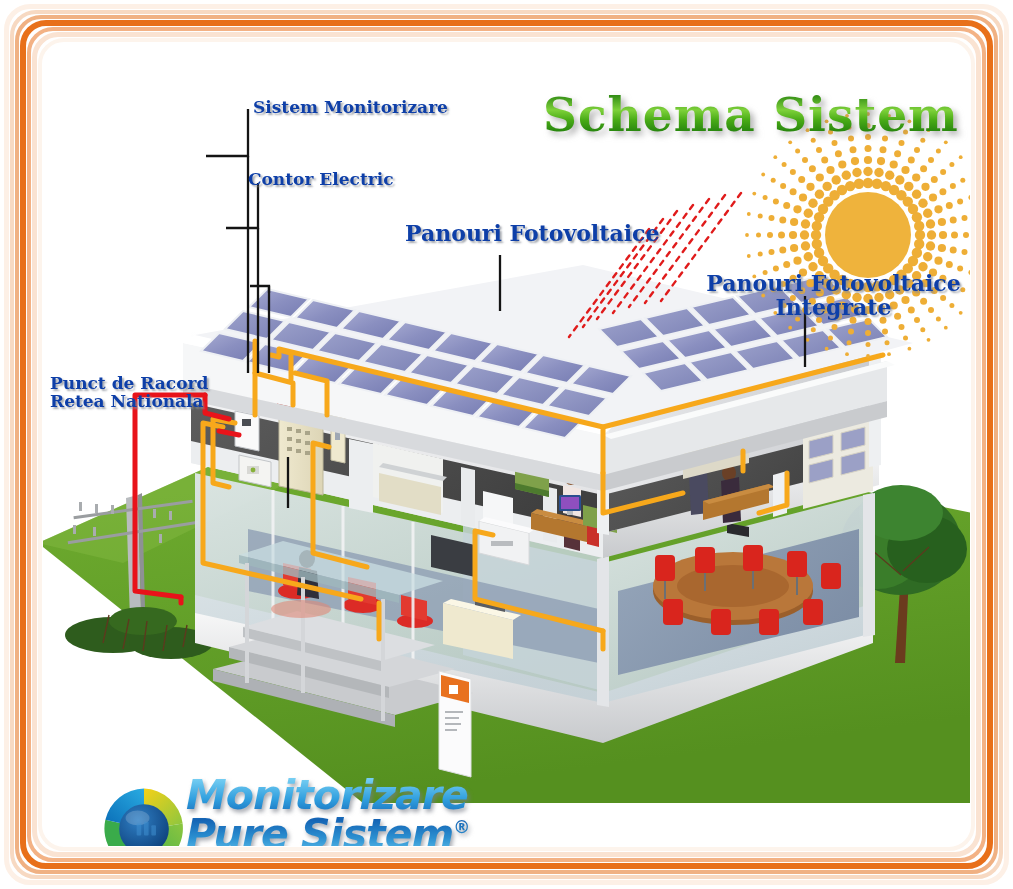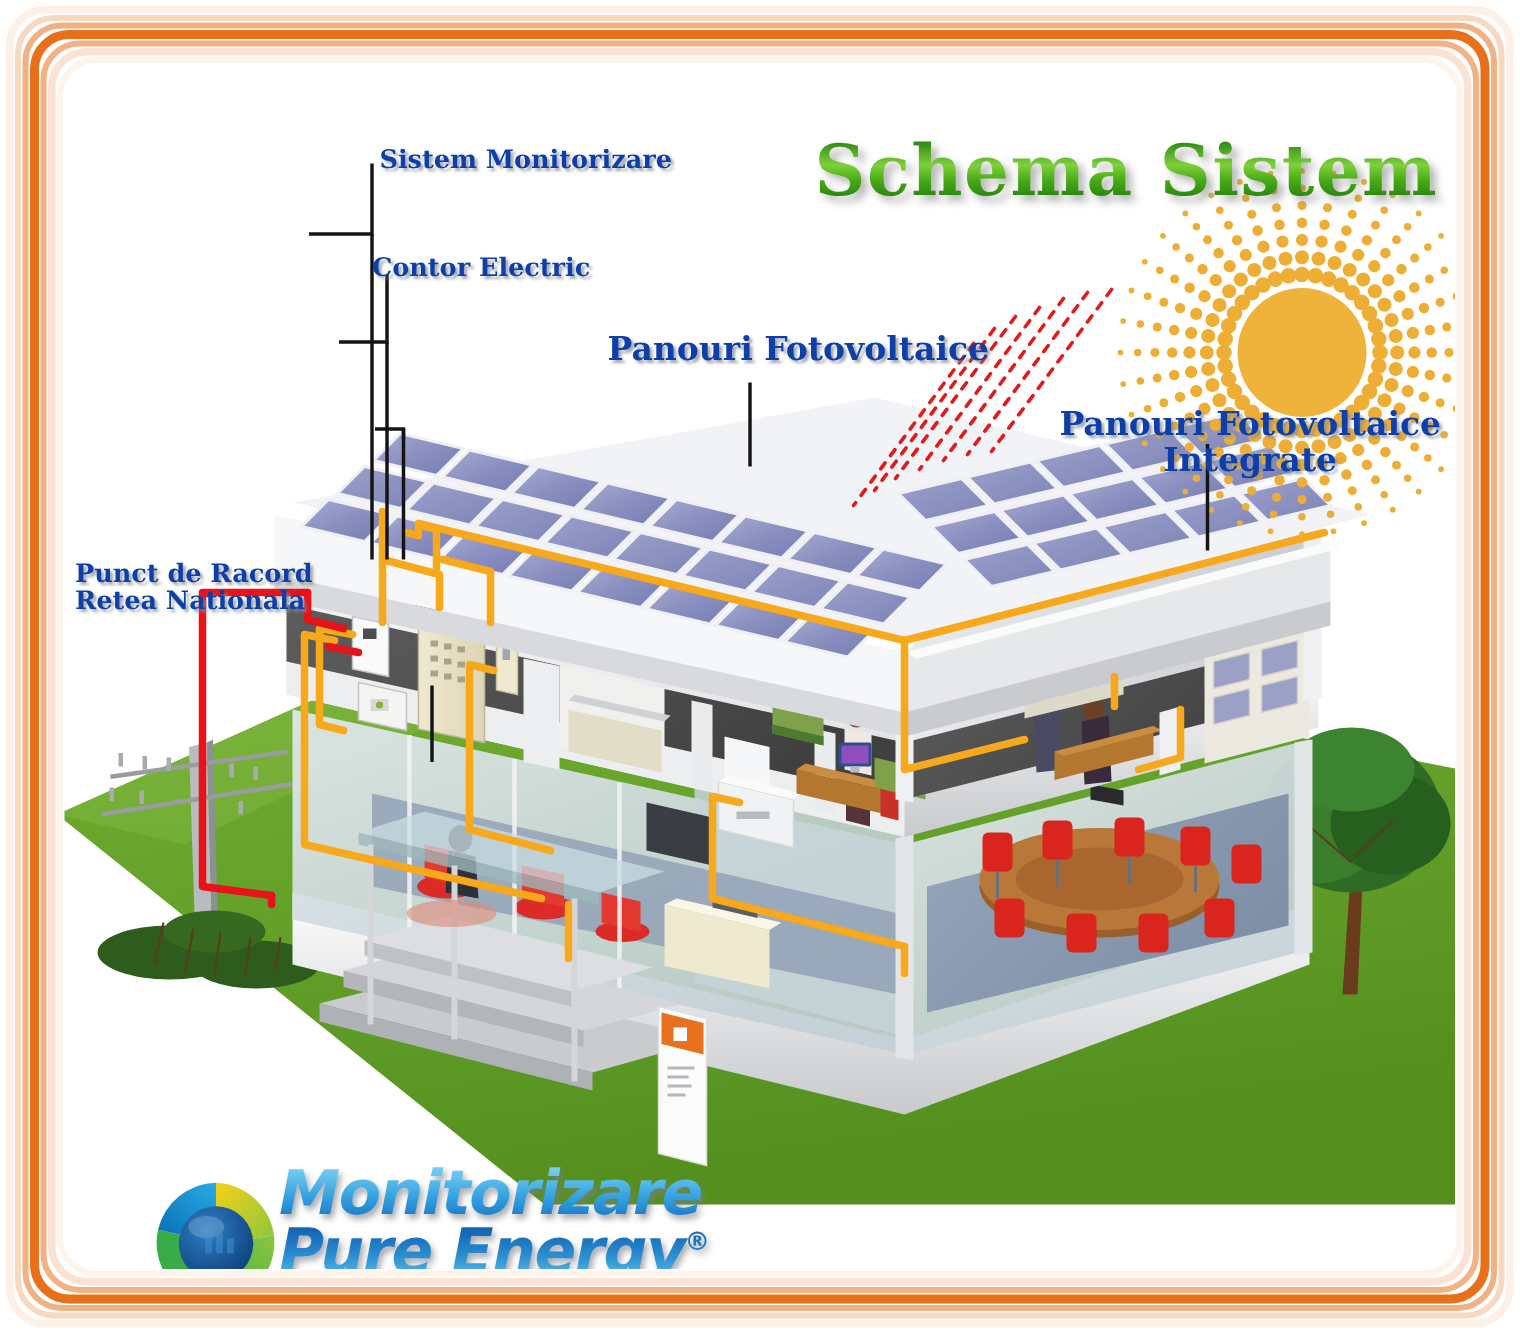--- a/index.html
+++ b/index.html
@@ -796,21 +796,21 @@
         <circle cx="50" cy="50" r="27" fill="url(#lgD)"></circle>
         <ellipse cx="43" cy="38" rx="13" ry="8" fill="#ffffff" opacity="0.18"></ellipse>
         <g fill="#3f8fd0" opacity="0.55">
           <rect x="42" y="44" width="5" height="13" rx="1"></rect>
           <rect x="50" y="42" width="5" height="15" rx="1"></rect>
           <rect x="58" y="46" width="5" height="11" rx="1"></rect>
         </g>
       </svg>
       <div id="logo-text">
         <span class="l1">Monitorizare</span>
-        <span class="l2"><span>Pure Energy</span><sup>®</sup></span>
+        <span class="l2"><span>Pure Sistem</span><sup>®</sup></span>
       </div>
     </div>
 
   </div>
 
   <div class="frame f1"></div>
   <div class="frame f2"></div>
   <div class="frame f3"></div>
   <div class="frame f4"></div>
   <div class="frame f5"></div>

